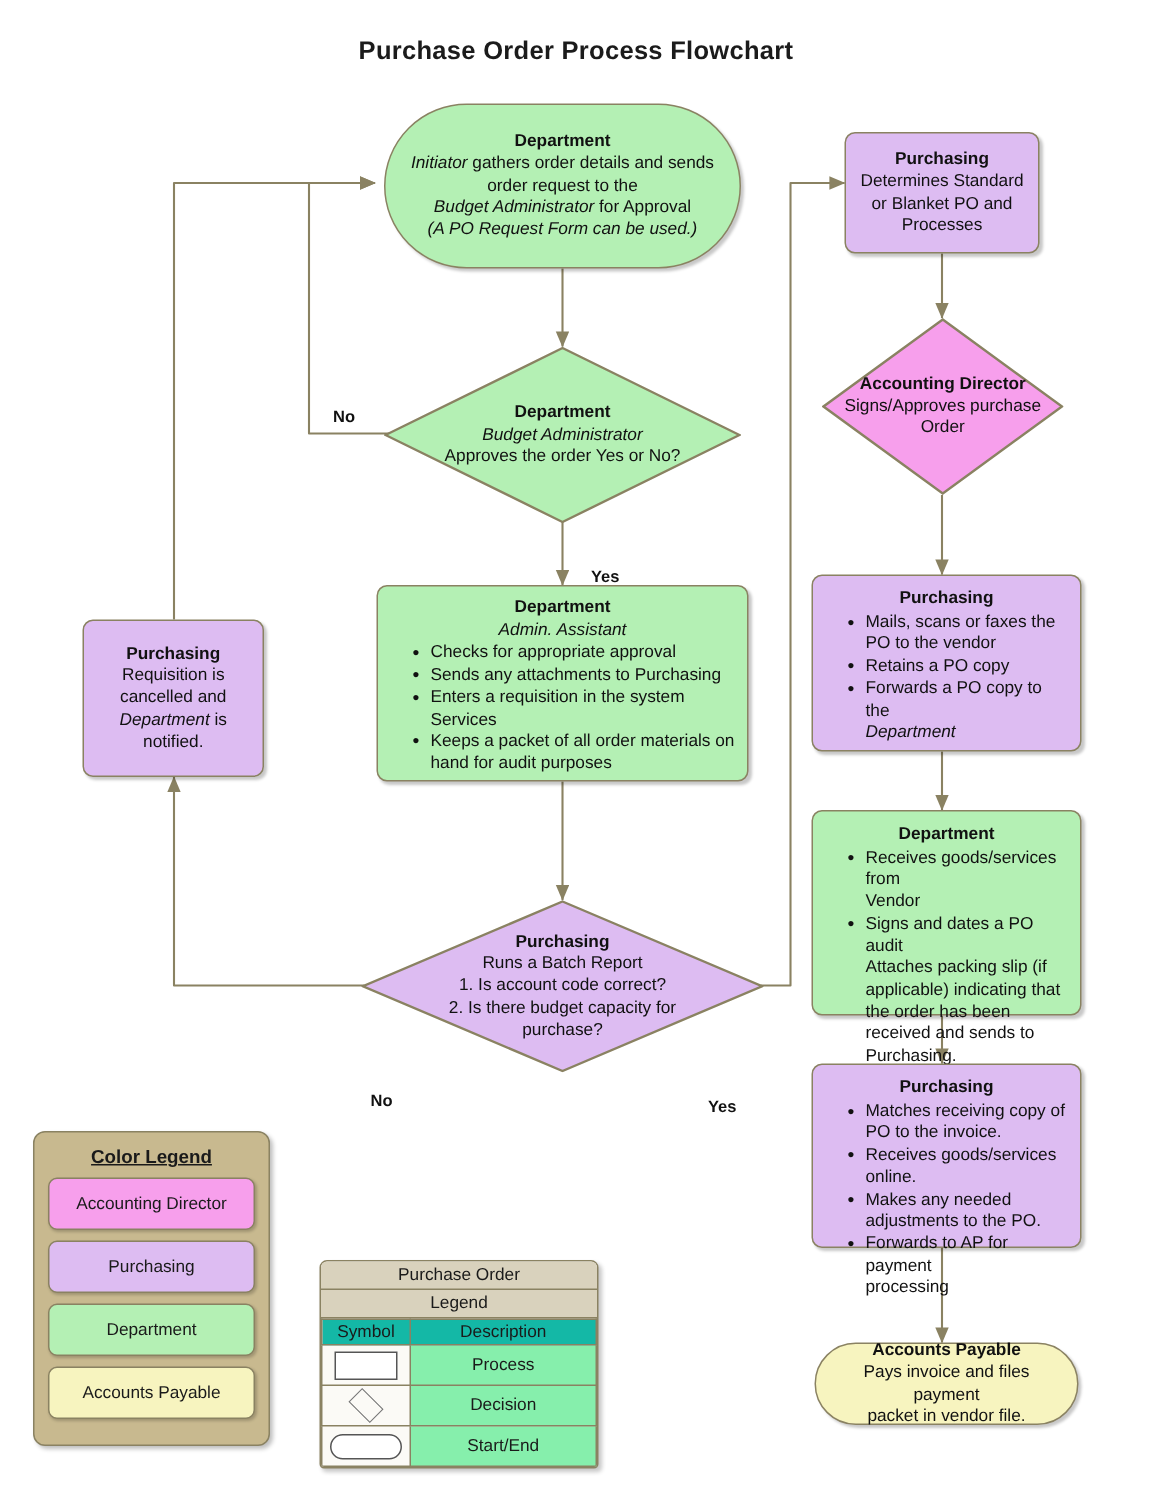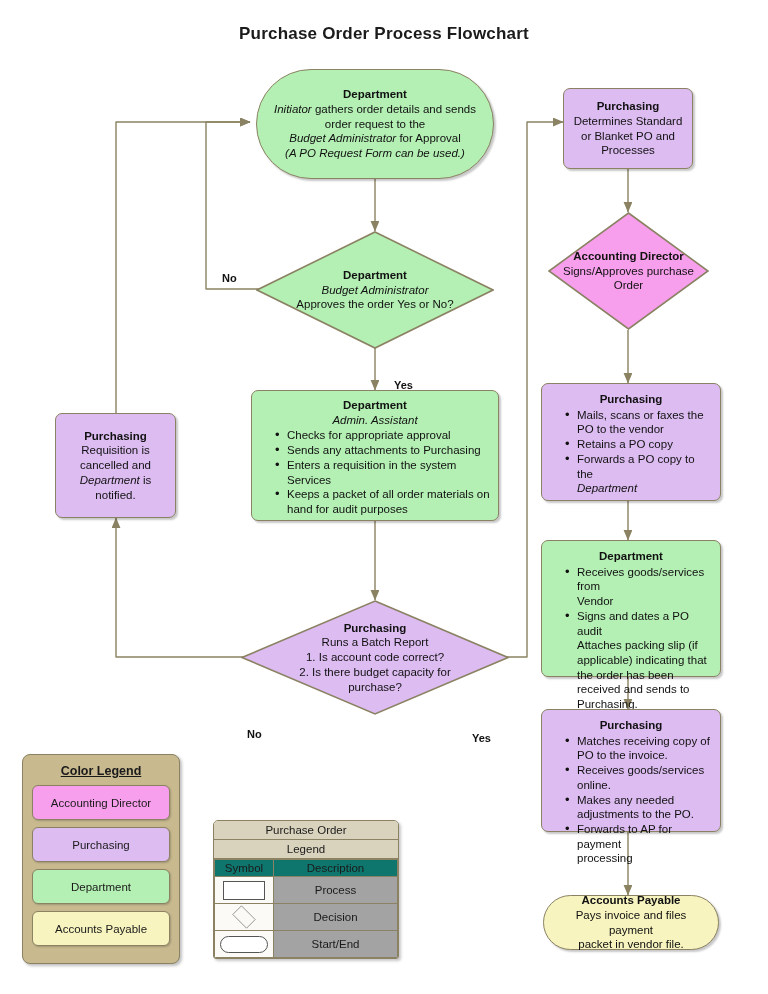--- a/index.html
+++ b/index.html
@@ -123,45 +123,45 @@
     border:1px solid #8a8262;
     border-radius:6px;
     display:flex;align-items:center;justify-content:center;
     font-size:11.5px;
     box-shadow:1px 1px 2px rgba(0,0,0,.2);
   }
 
   
   #symLegend{
     position:absolute;
-    left:213px;top:820px;width:186px;
+    left:213px;top:840px;width:186px;
     box-sizing:border-box;
     border:1px solid #8a8262;
     border-radius:5px 5px 3px 3px;
     overflow:hidden;
     box-shadow:2px 2px 3px rgba(0,0,0,.22);
     background:#fff;
     font-size:11.5px;
   }
   #symLegend .hrow{
     background:#d9d2bd;
     text-align:center;
     padding:3px 0;
     border-bottom:1px solid #8a8262;
   }
   #symLegend table{border-collapse:collapse;width:100%;}
   #symLegend td{
     border:1px solid #8a8262;
     text-align:center;
     padding:2px 0;
     font-size:11.5px;
-    background:#a3a3a3;
+    background:#86efac;
   }
   #symLegend td.symcell{width:58px;height:22px;background:#fbfaf6;}
-  #symLegend tr.hdr td{background:#0f766e;}
+  #symLegend tr.hdr td{background:#14b8a6;}
   .sym-proc{
     width:40px;height:17px;margin:0 auto;
     border:1px solid #555;background:#fff;
   }
   .sym-dec{
     width:26px;height:16px;margin:0 auto;
     background:#fbfaf6;border:1px solid #777;
     transform:rotate(45deg) scale(.72);
   }
   .sym-term{

